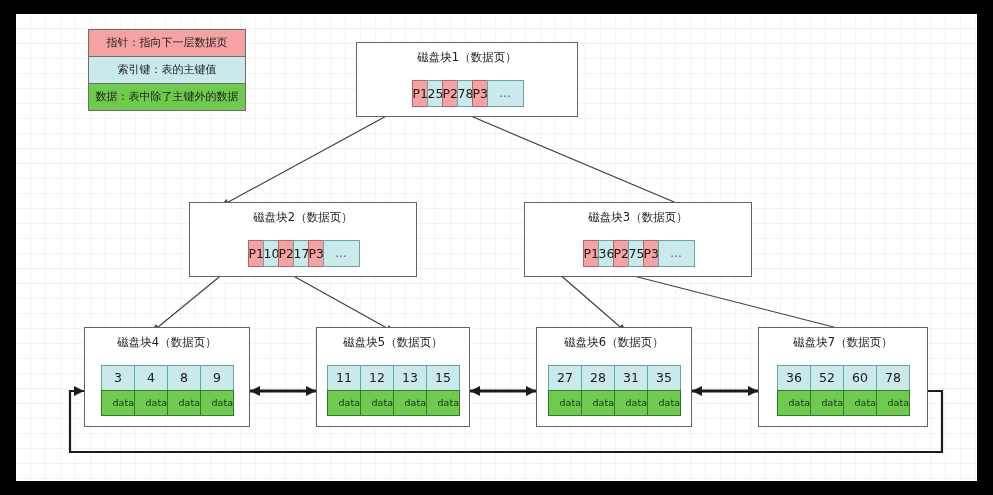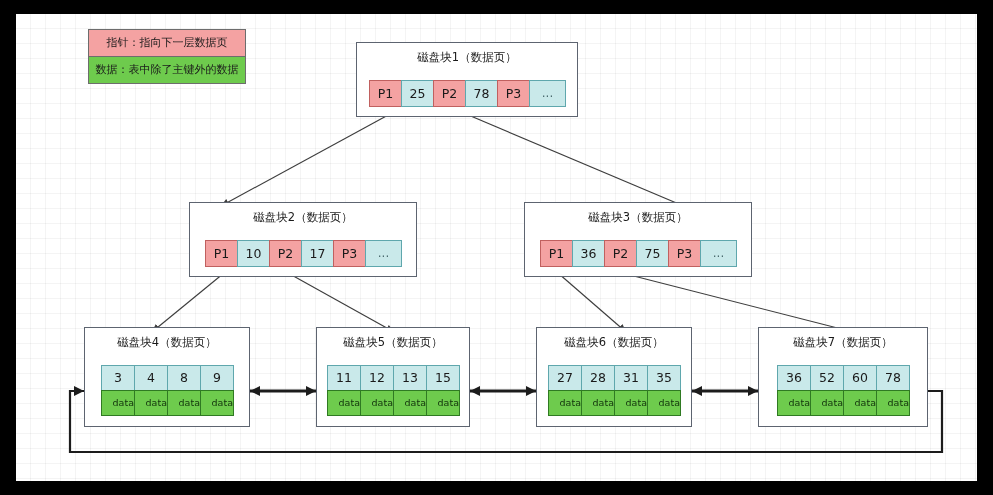--- a/index.html
+++ b/index.html
@@ -31,21 +31,21 @@
   .node-title{text-align:center;font-size:11.5px;color:#1a1a1a;
               padding-top:7px;padding-bottom:15px;white-space:nowrap;}
   .cells{display:flex;justify-content:center;padding-bottom:9px;}
   .cell{box-sizing:border-box;height:27px;line-height:25px;text-align:center;
         font-size:12.5px;color:#1a1a1a;border:1px solid #c0605f;
         background:#f4a2a2;margin-right:-1px;}
   .cell.key{background:#c9e9ea;border-color:#5fa7ad;text-align:center;}
   .cell.ptr{background:#f4a2a2;border-color:#c0605f;}
   .cell.dots{background:#c9e9ea;border-color:#5fa7ad;color:#4a6a6e;font-size:12px;}
 
-  .internal .cell{width:33px;}
+  .internal .cell{width:16px;}
   .internal .cell.wide{width:37px;}
 
   
   .leaf .stack{display:flex;flex-direction:column;align-items:center;padding-bottom:10px;}
   .leaf .row{display:flex;}
   .leaf .kcell{box-sizing:border-box;width:34px;height:26px;line-height:24px;text-align:center;
                font-size:12.5px;color:#1a1a1a;background:#c9e9ea;border:1px solid #5fa7ad;
                margin-right:-1px;}
   .leaf .dcell{box-sizing:border-box;width:34px;height:26px;line-height:24px;text-align:right;
                font-size:9.5px;color:#12330c;background:#6ecb4d;border:1px solid #2f7a22;
@@ -91,20 +91,21 @@
         <path d="M676,377 L742,377"></path>
       </g>
 
       <g stroke="#1c1c1c" stroke-width="2.2" fill="none">
         <path d="M912,377 L926,377 L926,438 L54,438 L54,377 L68,377" marker-end="url(#bh)"></path>
       </g>
     </svg>
 
     <div class="legend">
       <div class="legend-row lg-ptr">指针：指向下一层数据页</div>
+      <div class="legend-row lg-key">索引键：表的主键值</div>
       <div class="legend-row lg-dat">数据：表中除了主键外的数据</div>
     </div>
 
     <div class="node internal" style="left:340px;top:28px;width:222px;">
       <div class="node-title">磁盘块1（数据页）</div>
       <div class="cells">
         <div class="cell ptr">P1</div>
         <div class="cell key">25</div>
         <div class="cell ptr">P2</div>
         <div class="cell key">78</div>

